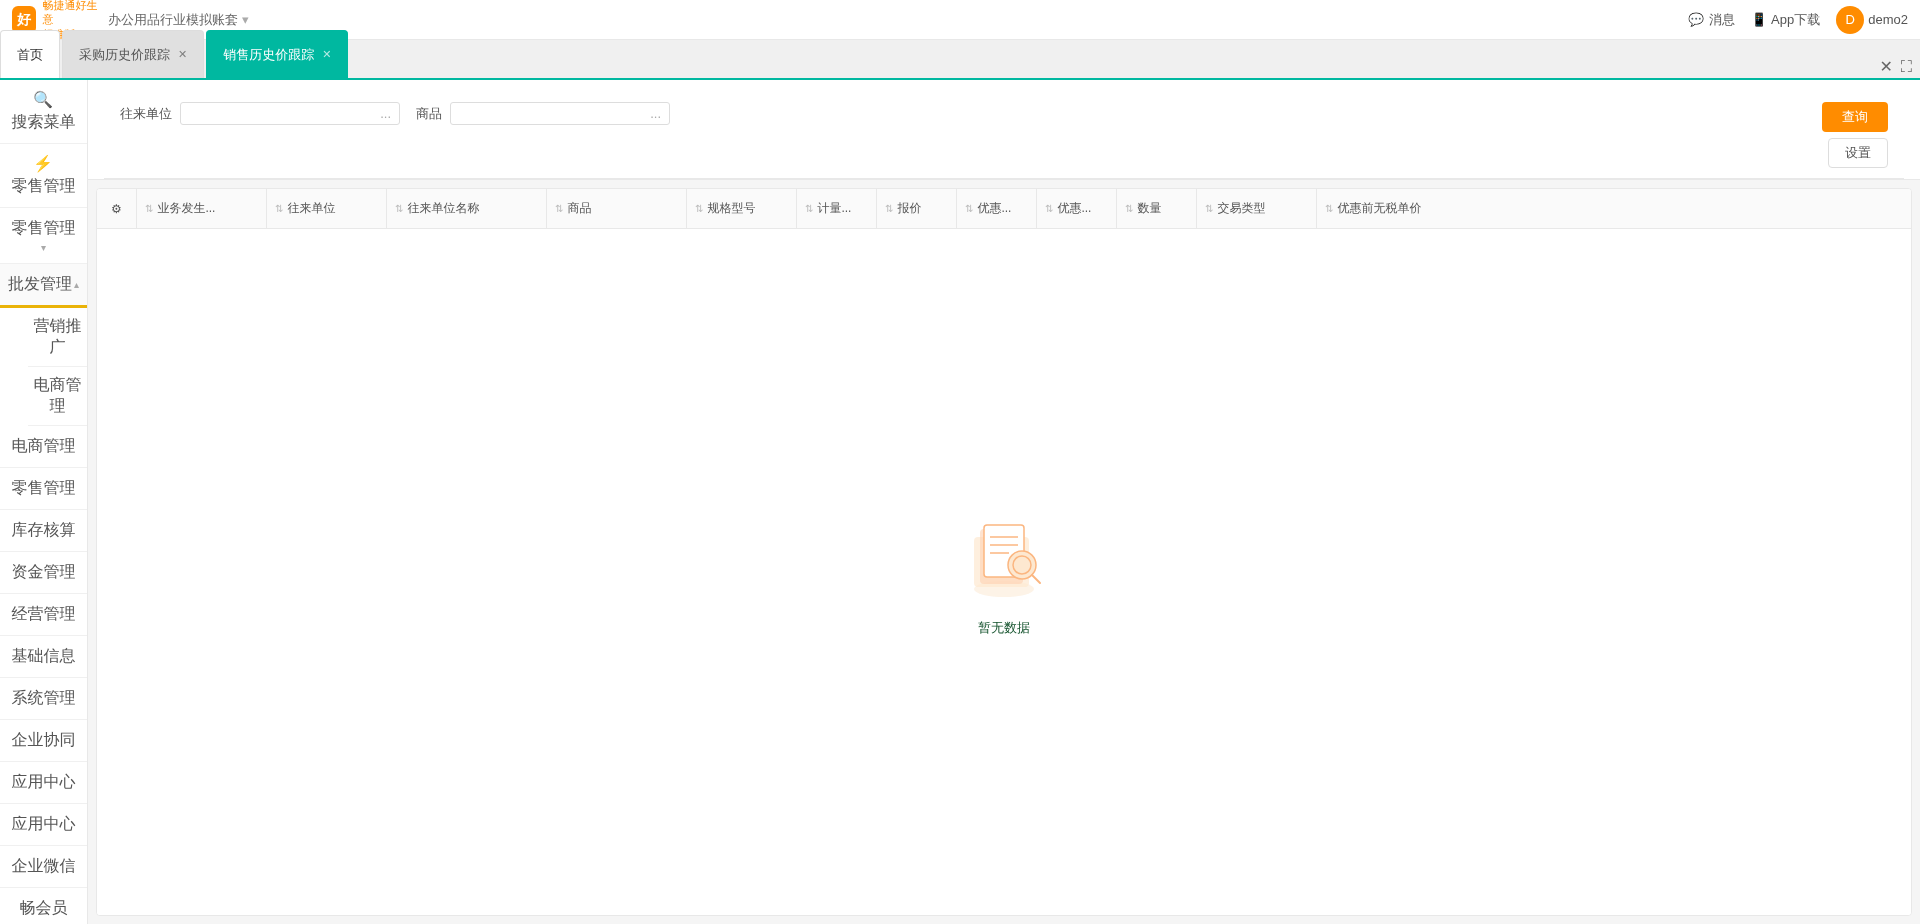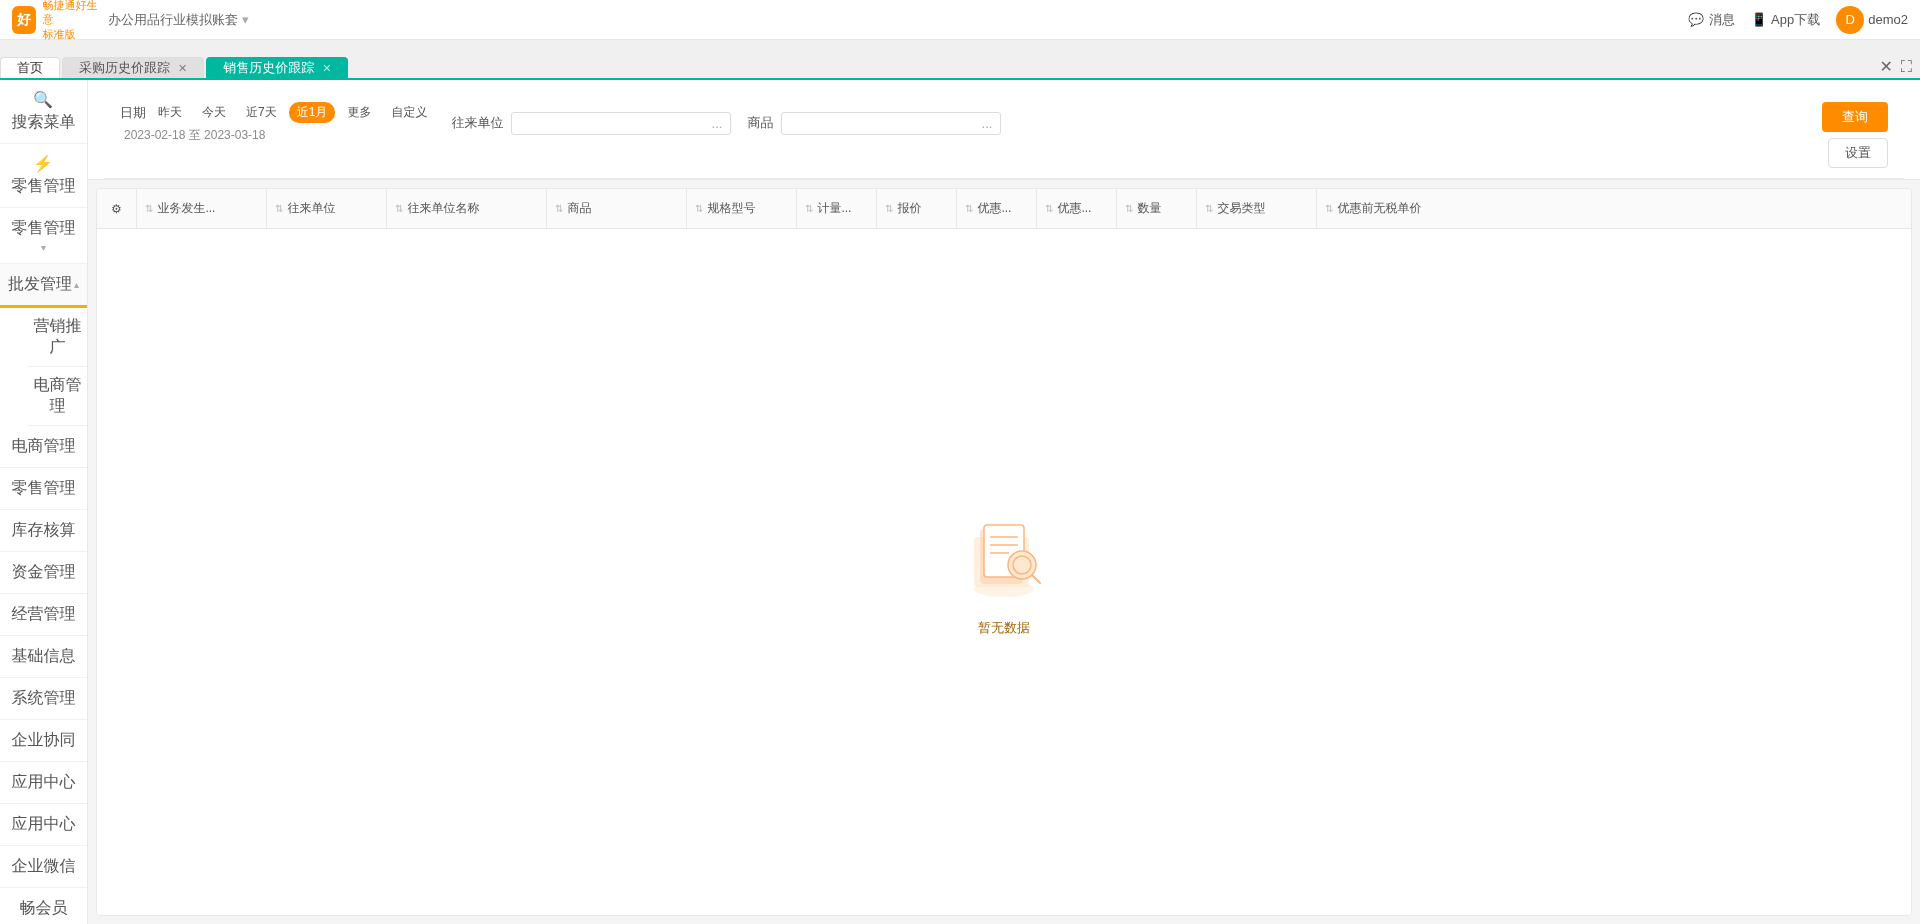--- a/index.html
+++ b/index.html
@@ -71,21 +71,21 @@
     
     .tab-bar {
       height: 40px;
       background: #f0f0f0;
       display: flex;
       align-items: flex-end;
       padding: 0 0 0 0;
       border-bottom: 2px solid #00b8a0;
     }
     .tab {
-      height: 21px;
+      height: 48px;
       padding: 0 16px;
       display: flex;
       align-items: center;
       gap: 6px;
       cursor: pointer;
       border-radius: 4px 4px 0 0;
       font-size: 13px;
       background: #e0e0e0;
       color: #555;
       border: 1px solid #ddd;
@@ -374,21 +374,21 @@
       justify-content: center;
       flex-direction: column;
       gap: 12px;
       background: #fff;
     }
     .empty-icon {
       width: 100px;
       height: 100px;
     }
     .empty-text {
-      color: #a16207;
+      color: #14532d;
       font-size: 13px;
     }
 
     
     .filter-row {
       display: flex;
       align-items: flex-start;
       width: 100%;
     }
     .filter-left {
@@ -528,34 +528,20 @@
   </div>
 
   <div class="content-area">
 
     <div class="page-header">
 
       <div class="filter-bar">
         <div class="filter-row">
           <div class="filter-left">
 
-            <div class="filter-date-block">
-              <div class="filter-date-top">
-                <span class="filter-label">日期</span>
-                <div class="date-options">
-                  <span class="date-option">昨天</span>
-                  <span class="date-option">今天</span>
-                  <span class="date-option">近7天</span>
-                  <span class="date-option active">近1月</span>
-                  <span class="date-option">更多</span>
-                  <span class="date-option">自定义</span>
-                </div>
-              </div>
-              <span class="date-range">2023-02-18 至 2023-03-18</span>
-            </div>
 
             <div class="filter-group">
               <span class="filter-label">往来单位</span>
               <div class="filter-input" style="min-width:220px;">
                 <span class="filter-input-text"></span>
                 <span class="filter-input-dots">...</span>
               </div>
             </div>
 
             <div class="filter-group">

